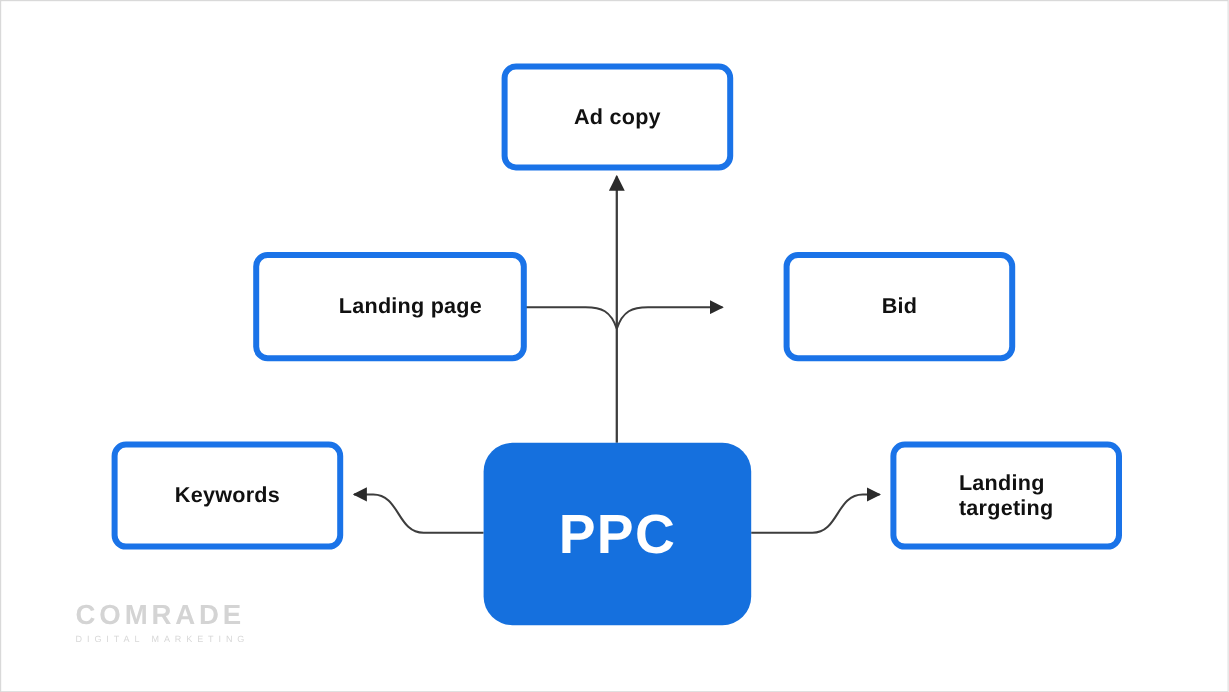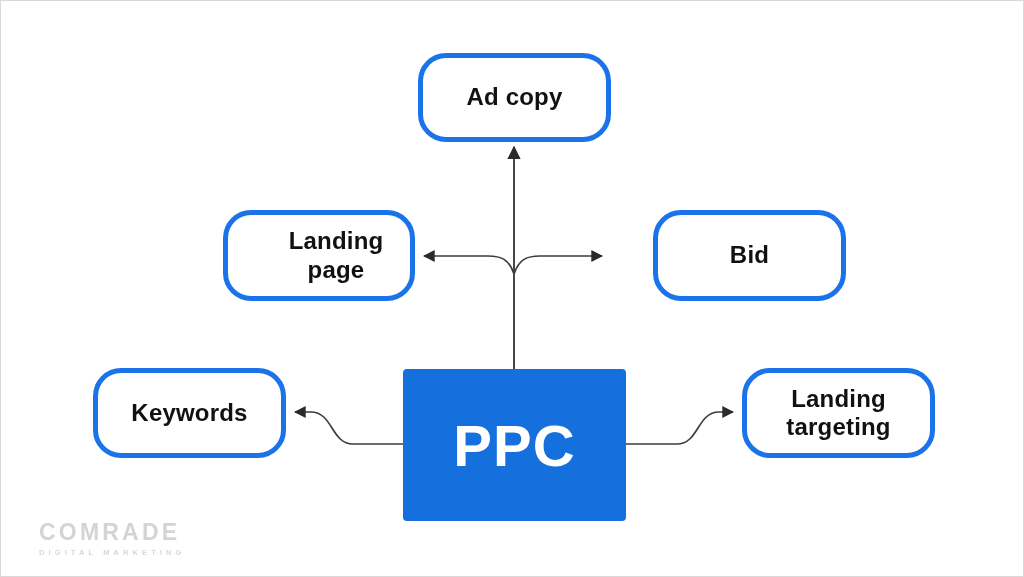--- a/index.html
+++ b/index.html
@@ -27,72 +27,71 @@
     width: 1024px;
     height: 577px;
     pointer-events: none;
   }
   .node {
     position: absolute;
     box-sizing: border-box;
     display: flex;
     align-items: center;
     justify-content: center;
-    text-align: center;
+    text-align: left;
     background: #ffffff;
     border: 5px solid #1a73e8;
-    border-radius: 28px;
+    border-radius: 12px;
     color: #111111;
     font-weight: bold;
-    font-size: 24px;
+    font-size: 18px;
     line-height: 1.18;
     letter-spacing: 0.2px;
     z-index: 2;
   }
   .node-center {
     position: absolute;
     box-sizing: border-box;
     display: flex;
     align-items: center;
     justify-content: center;
     background: #1570de;
     border: none;
-    border-radius: 4px;
+    border-radius: 24px;
     color: #ffffff;
     font-weight: bold;
-    font-size: 58px;
+    font-size: 46px;
     letter-spacing: 1px;
     z-index: 2;
   }
   #node-adcopy   { left: 417px; top: 52px;  width: 193px; height: 89px; }
-  #node-landing  { left: 222px; top: 209px; width: 192px; height: 91px; padding-left: 34px; }
+  #node-landing  { left: 210px; top: 209px; width: 228px; height: 91px; padding-left: 34px; }
   #node-bid      { left: 610px; top: 209px; width: 193px; height: 91px; margin-left: 42px; }
   #node-keywords { left: 92px;  top: 367px; width: 193px; height: 90px; }
   #node-audience { left: 741px; top: 367px; width: 193px; height: 90px; }
   #node-ppc      { left: 402px; top: 368px; width: 223px; height: 152px; }
 
   .watermark {
     position: absolute;
-    left: 38px;
+    left: 62px;
     top: 500px;
     z-index: 3;
     user-select: none;
-    margin-top: 20px;
   }
   .wm-main {
     font-size: 23px;
     font-weight: bold;
     letter-spacing: 3.2px;
     color: #d4d4d4;
     line-height: 1;
   }
   .wm-sub {
     margin-top: 5px;
     font-size: 7.5px;
-    font-weight: bold;
+    font-weight: normal;
     letter-spacing: 4.1px;
     color: #d8d8d8;
     text-align: center;
     line-height: 1;
   }
 </style>
 </head>
 <body>
 
 <div class="canvas">

